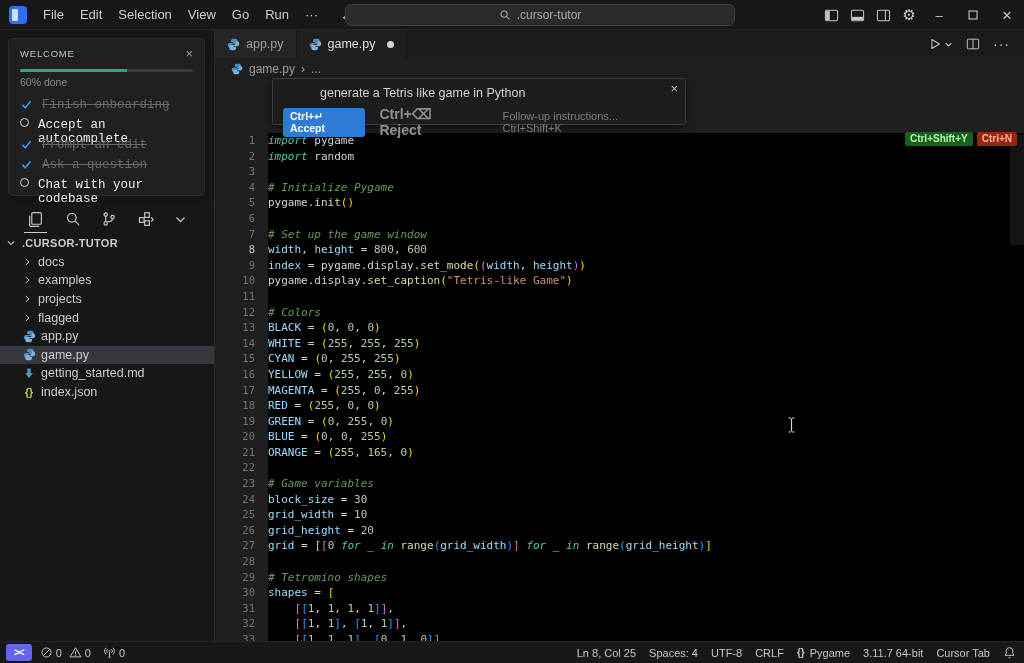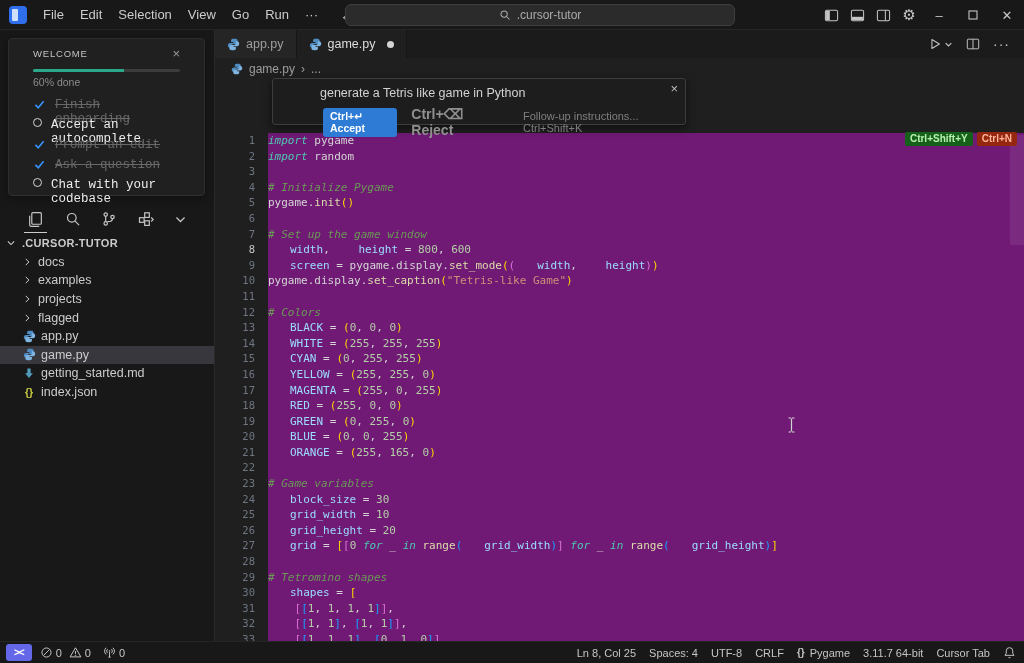--- a/index.html
+++ b/index.html
@@ -28,21 +28,21 @@
   .gear { font-size:15px; }
 
   
   .main { display:flex; height:611px; }
 
   
   .sidebar { width:215px; flex:none; background:#181818; border-right:1px solid #2a2a2a;
     position:relative; }
   .welcome-card { position:absolute; left:8px; right:9px; top:8px; height:158px;
     background:#202020; border:1px solid #2e2e2e; border-radius:4px;
-    box-shadow:0 2px 10px rgba(0,0,0,.4); padding:9px 24px; }
+    box-shadow:0 2px 10px rgba(0,0,0,.4); padding:9px 11px; }
   .wc-head { display:flex; justify-content:space-between; align-items:center; }
   .wc-title { font-size:9.5px; letter-spacing:.8px; color:#c2c2c2; }
   .wc-close { color:#9a9a9a; font-size:13px; line-height:10px; }
   .wc-track { margin-top:10px; height:3px; background:#3c3c3c; border-radius:2px; overflow:hidden; }
   .wc-fill { height:100%; width:62%; background:#2aa889; }
   .wc-pct { margin-top:4px; font-size:10.5px; color:#8b8b8b; }
   .wc-tasks { margin-top:10px; }
   .task { display:flex; align-items:flex-start; gap:9px; height:20px; font-size:12.5px;font-family:Liberation Mono, monospace; }
   .task .circ { width:9px; height:9px; border:1.6px solid #d6d6d6; border-radius:50%; flex:none; }
   .task.done { color:#696969; text-decoration:line-through; }
@@ -78,25 +78,25 @@
   .breadcrumb { height:22px; flex:none; display:flex; align-items:center; gap:6px;
     padding-left:16px; font-size:12px; color:#9d9d9d; }
 
   .code-area { position:relative; flex:1; overflow:hidden;
     font-family:"DejaVu Sans Mono", monospace; }
   .zone { height:53px; }
   .crow { display:flex; height:15.6px; line-height:15.6px; font-size:11px; }
   .ln { width:53px; flex:none; text-align:right; padding-right:13px; color:#6e7681;
     font-size:10.5px; }
   .ln.cur { color:#c6c6c6; }
-  .lc { flex:1; background:#701a75; white-space:pre; color:#d4d4d4; }
+  .lc { flex:1; background:#000000; white-space:pre; color:#d4d4d4; }
   .tk-kw { color:#4ec9b0; font-style:italic; }
   .tk-cm { color:#6a9955; font-style:italic; }
   .tk-pl { color:#d4d4d4; }
-  .tk-v  { color:#9cdcfe;padding-left:22px; }
+  .tk-v  { color:#9cdcfe; }
   .tk-fn { color:#dcdcaa; }
   .tk-n  { color:#b5cea8; }
   .tk-s  { color:#ce9178; }
   .tk-b1 { color:#ffd700; }
   .tk-b2 { color:#da70d6; }
   .tk-b3 { color:#179fff; }
 
   .badges { position:absolute; top:52px; right:7px; display:flex; gap:4px; z-index:5;
     font-family:"Liberation Sans", sans-serif; }
   .badge { font-size:10px; font-weight:700; padding:1px 5px 2px; border-radius:2px; }
@@ -105,21 +105,21 @@
 
   .scroll-thumb { position:absolute; right:0; top:55px; width:14px; height:110px;
     background:rgba(255,255,255,.08); }
 
   .ibeam { position:absolute; left:572px; top:337px; z-index:6; }
 
   .prompt { position:absolute; left:57px; top:48px; width:414px; height:47px; z-index:10;
     background:#1d1d1d; border:1px solid #3d3d3d; border-radius:3px;
     box-shadow:0 3px 10px rgba(0,0,0,.55); padding:7px 10px 0; }
   .prompt-text { font-size:12.5px; color:#d2d2d2;margin-left:37px; }
-  .prompt-row { display:flex; align-items:center; gap:14px; margin-top:6px;margin-left:40px; }
+  .prompt-row { display:flex; align-items:center; gap:14px; margin-top:6px; }
   .accept-btn { background:#2e7bd6; color:#ffffff; font-size:10.5px; font-weight:700;
     padding:2px 7px 3px; border-radius:3px; }
   .reject-btn { color:#8f8f8f; font-size:14px; font-weight:700; }
   .followup { color:#7f7f7f; font-size:11px; margin-left:14px; }
   .prompt-close { position:absolute; right:7px; top:2px; color:#bdbdbd; font-size:13px; }
 
   
   .statusbar { height:22px; background:#181818; border-top:1px solid #252525;
     display:flex; align-items:center; padding:0 8px 0 6px; font-size:11px; color:#c5c5c5;
     gap:8px; }
@@ -430,21 +430,21 @@
           <div class="crow">
             <span class="ln">7</span>
             <span class="lc"><span class="tk-cm"># Set up the game window</span></span>
           </div>
           <div class="crow">
             <span class="ln cur">8</span>
             <span class="lc"><span class="tk-v">width</span><span class="tk-pl">, </span><span class="tk-v">height</span><span class="tk-pl"> = </span><span class="tk-n">800</span><span class="tk-pl">, </span><span class="tk-n">600</span></span>
           </div>
           <div class="crow">
             <span class="ln">9</span>
-            <span class="lc"><span class="tk-v">screen</span><span class="tk-pl"> = pygame.display.</span><span class="tk-fn">set_mode</span><span class="tk-b1">(</span><span class="tk-b2">(</span><span class="tk-v">width</span><span class="tk-pl">, </span><span class="tk-v">height</span><span class="tk-b2">)</span><span class="tk-b1">)</span></span>
+            <span class="lc"><span class="tk-v">index</span><span class="tk-pl"> = pygame.display.</span><span class="tk-fn">set_mode</span><span class="tk-b1">(</span><span class="tk-b2">(</span><span class="tk-v">width</span><span class="tk-pl">, </span><span class="tk-v">height</span><span class="tk-b2">)</span><span class="tk-b1">)</span></span>
           </div>
           <div class="crow">
             <span class="ln">10</span>
             <span class="lc"><span class="tk-pl">pygame.display.</span><span class="tk-fn">set_caption</span><span class="tk-b1">(</span><span class="tk-s">"Tetris-like Game"</span><span class="tk-b1">)</span></span>
           </div>
           <div class="crow">
             <span class="ln">11</span>
             <span class="lc"></span>
           </div>
           <div class="crow">

